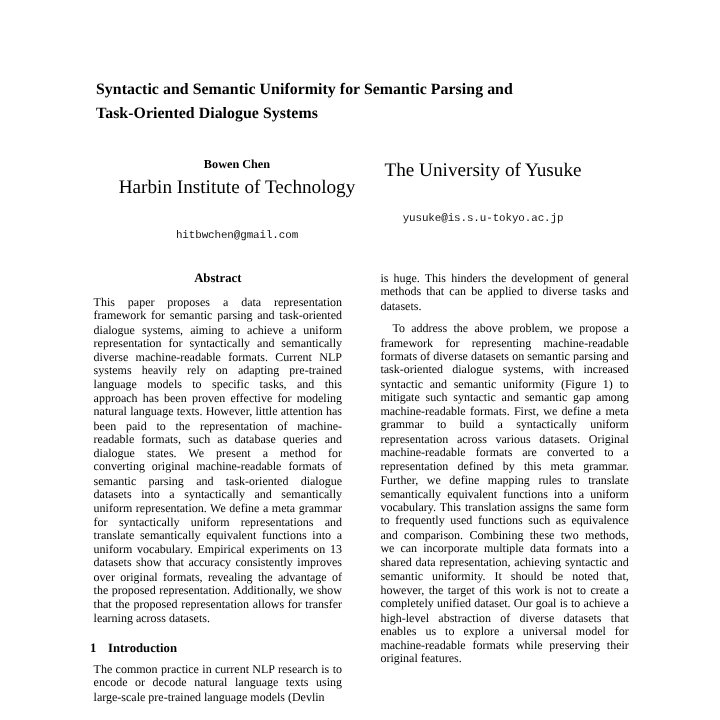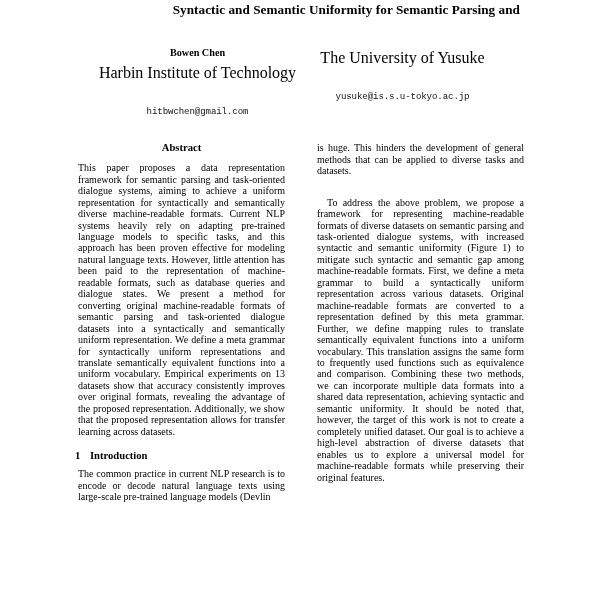--- a/index.html
+++ b/index.html
@@ -20,21 +20,22 @@
     width: 600px;
     height: 600px;
     background: #ffffff;
     box-sizing: border-box;
     padding: 0;
     overflow: hidden;
   }
 
   
   .title-block {
-    text-align: right;
+    padding-top: 64px;
+    text-align: left;
   }
   .paper-title {
     font-size: 13.2px;
     font-weight: bold;
     line-height: 1.55;
     letter-spacing: 0.05px;
     margin: 0 auto;
     width: 440px;
   }
   .title-line {
@@ -96,21 +97,21 @@
 
   p.body-text {
     margin: 0;
     font-size: 10px;
     line-height: 11.45px;
     text-align: justify;
     text-justify: inter-word;
     hyphens: none;
   }
   p.body-text + p.body-text {
-    margin-top: 20px;
+    margin-top: 8px;
   }
   p.indent {
     text-indent: 10px;
   }
 
   .section-heading {
     font-size: 10.6px;
     font-weight: bold;
     margin: 13px 0 7px 0;
     display: flex;
@@ -126,20 +127,21 @@
   }
 </style>
 </head>
 <body>
 
 <div class="page">
 
   <div class="title-block">
     <h1 class="paper-title">
       <span class="title-line">Syntactic and Semantic Uniformity for Semantic Parsing and</span>
+      <span class="title-line">Task-Oriented Dialogue Systems</span>
     </h1>
   </div>
 
   <div class="authors">
     <div class="author">
       <div class="author-name">Bowen Chen</div>
       <div class="author-affil">Harbin Institute of Technology</div>
       <div class="author-email">hitbwchen@gmail.com</div>
     </div>
     <div class="author">

